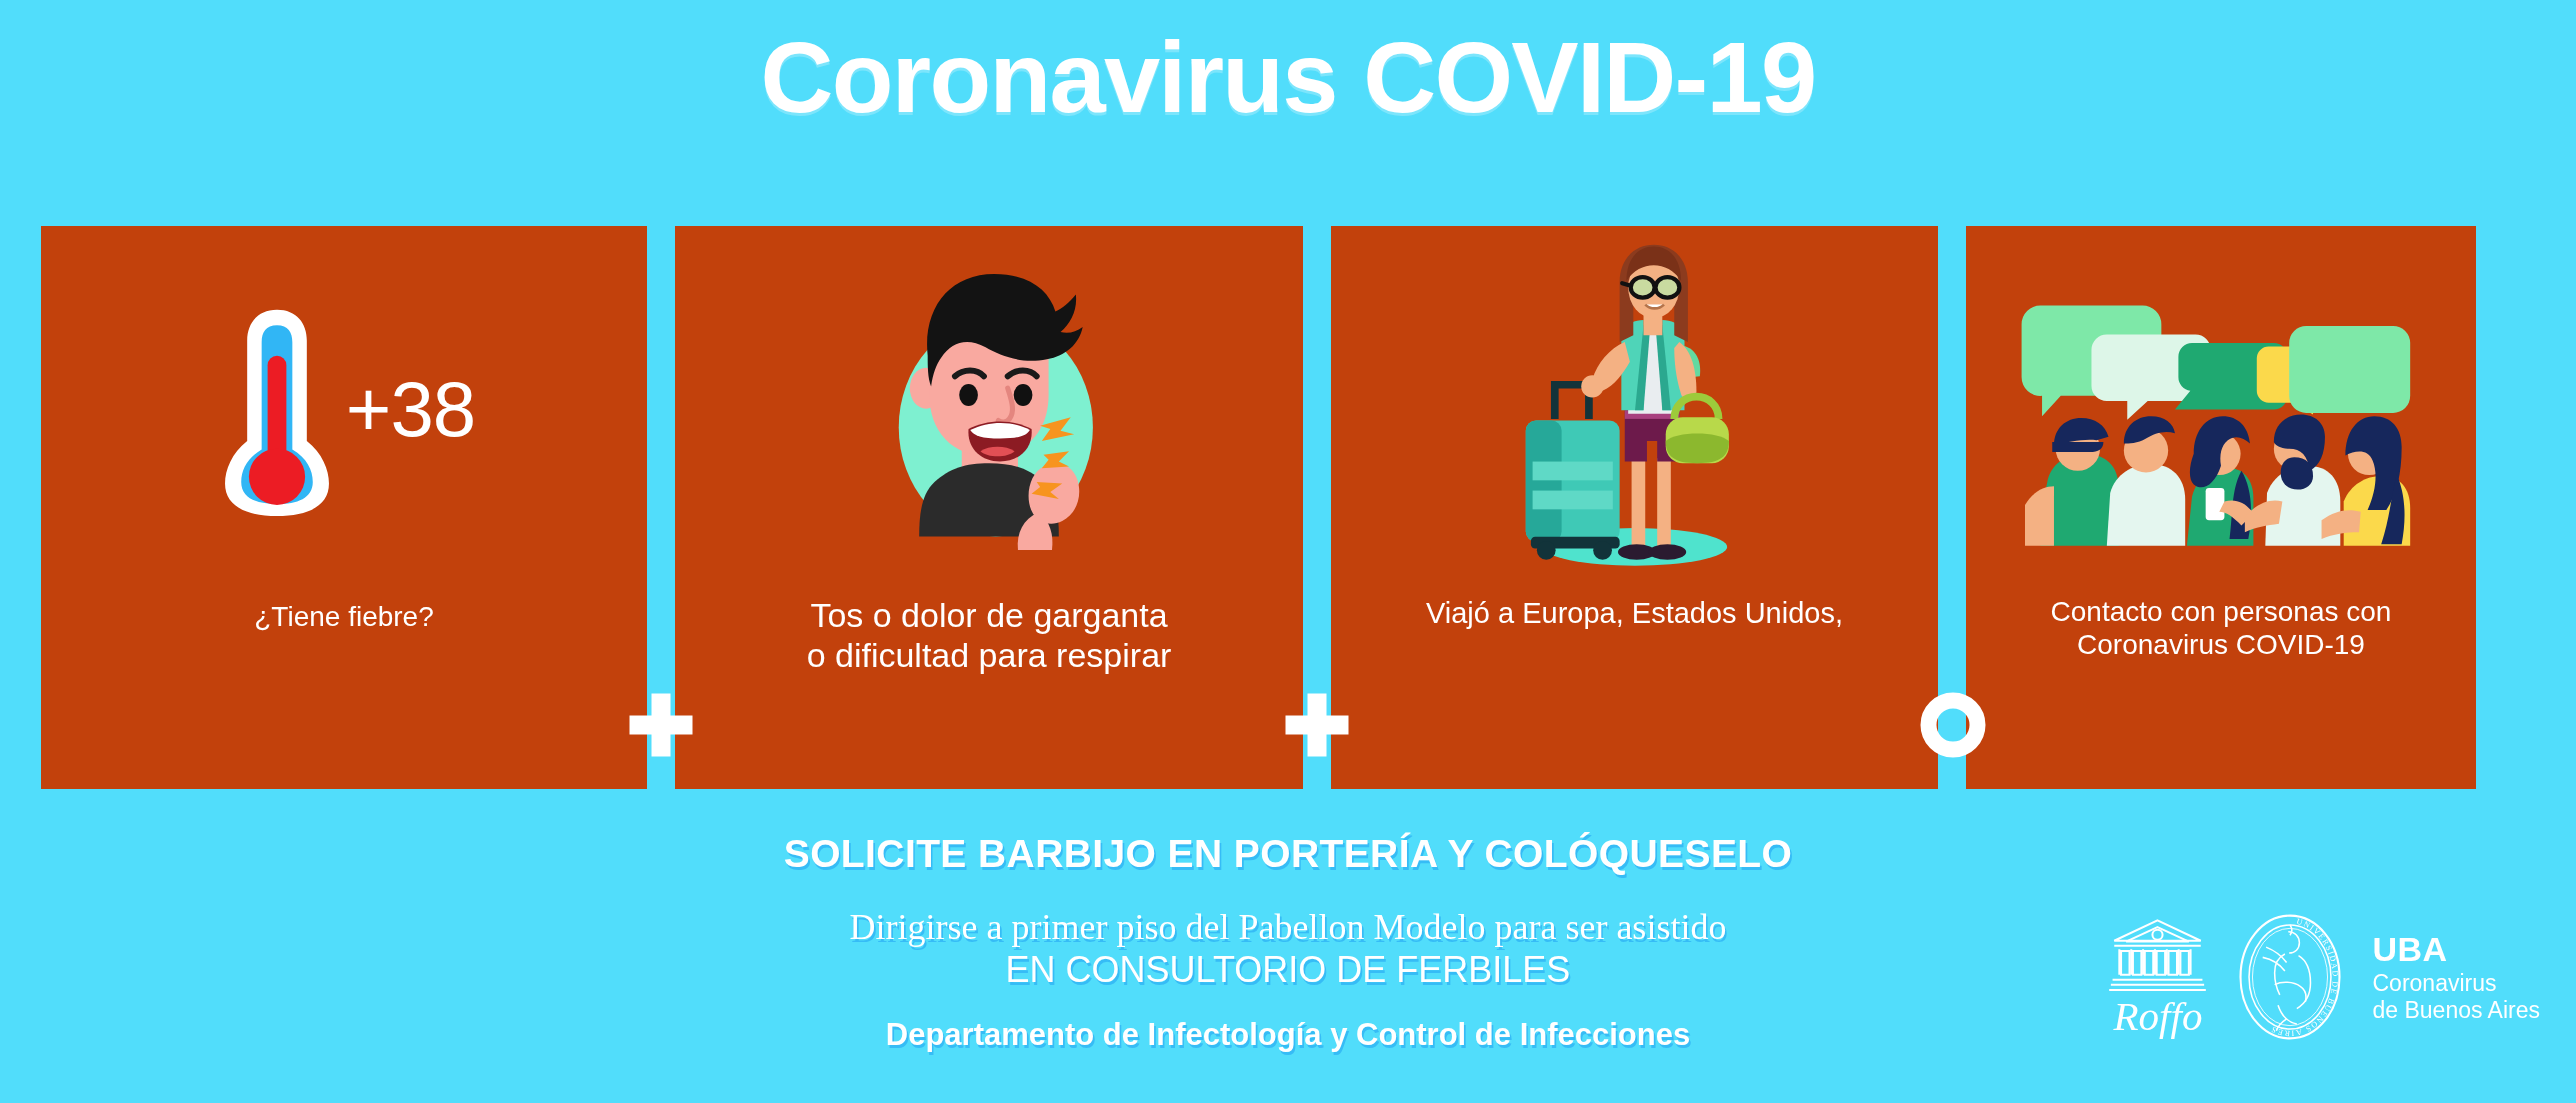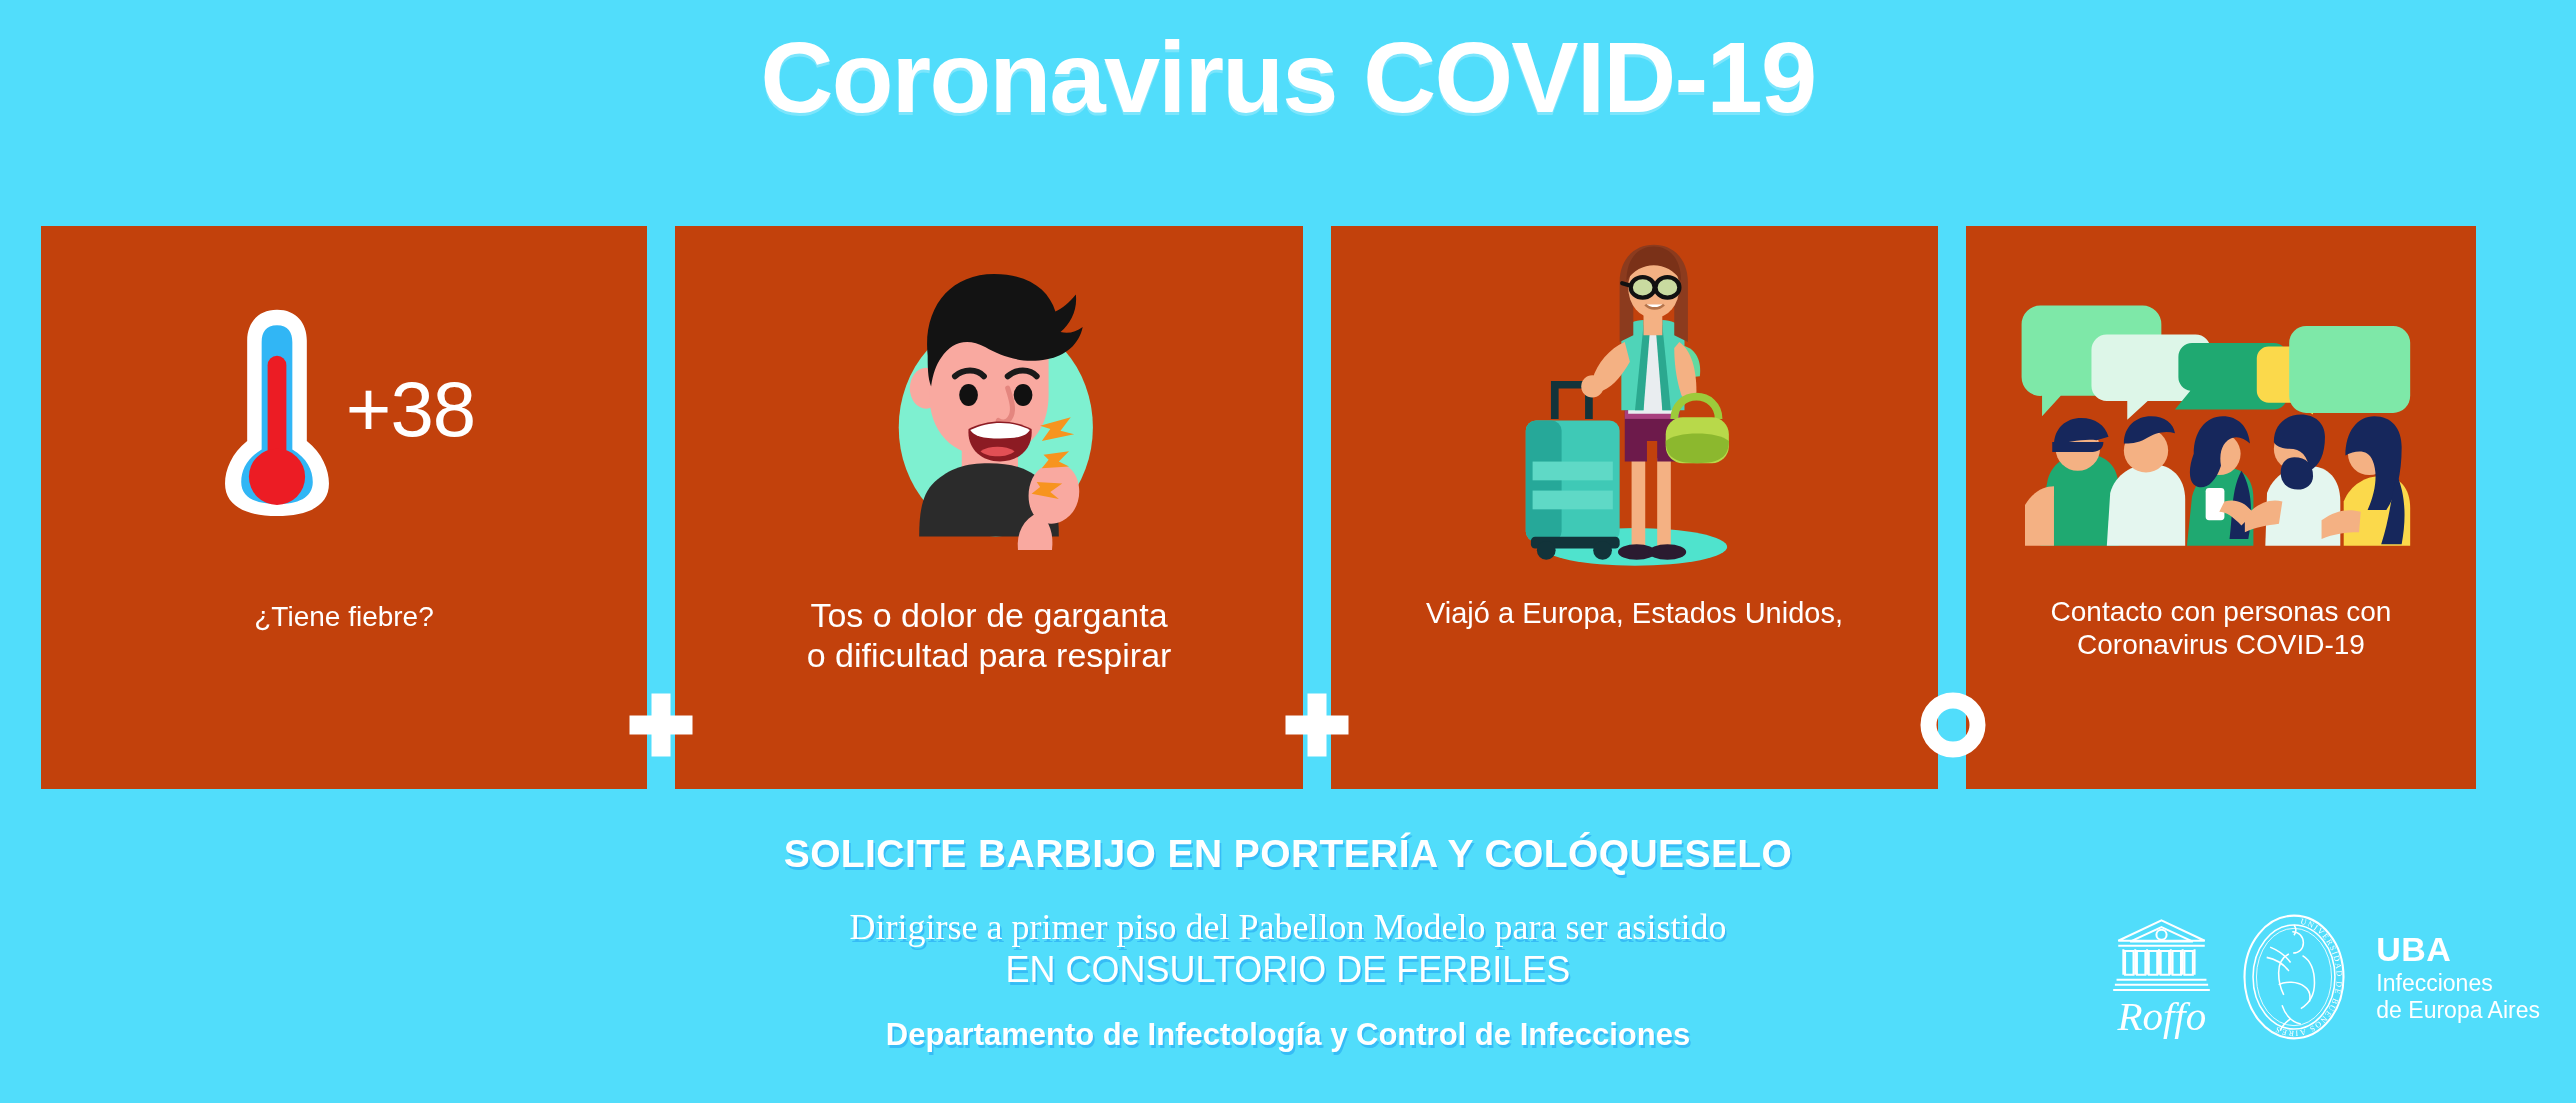--- a/index.html
+++ b/index.html
@@ -340,19 +340,19 @@
       <defs>
         <path id="sealTop" d="M62 12 a50 63 0 0 1 0 126 a50 63 0 0 1 0 -126" fill="none"></path>
       </defs>
       <text font-size="9.5" fill="#ffffff" letter-spacing="1.6" font-family="'Liberation Serif','DejaVu Serif',serif">
         <textPath href="#sealTop" startOffset="2%">UNIVERSIDAD DE BUENOS AIRES</textPath>
       </text>
     </svg>
 
     <div class="uba-text">
       <div class="u1">UBA</div>
-      <div class="u2">Infecciones</div>
-      <div class="u2">de Europa Aires</div>
+      <div class="u2">Coronavirus</div>
+      <div class="u2">de Buenos Aires</div>
     </div>
   </div>
 
 </div>
 
 
 </body></html>

